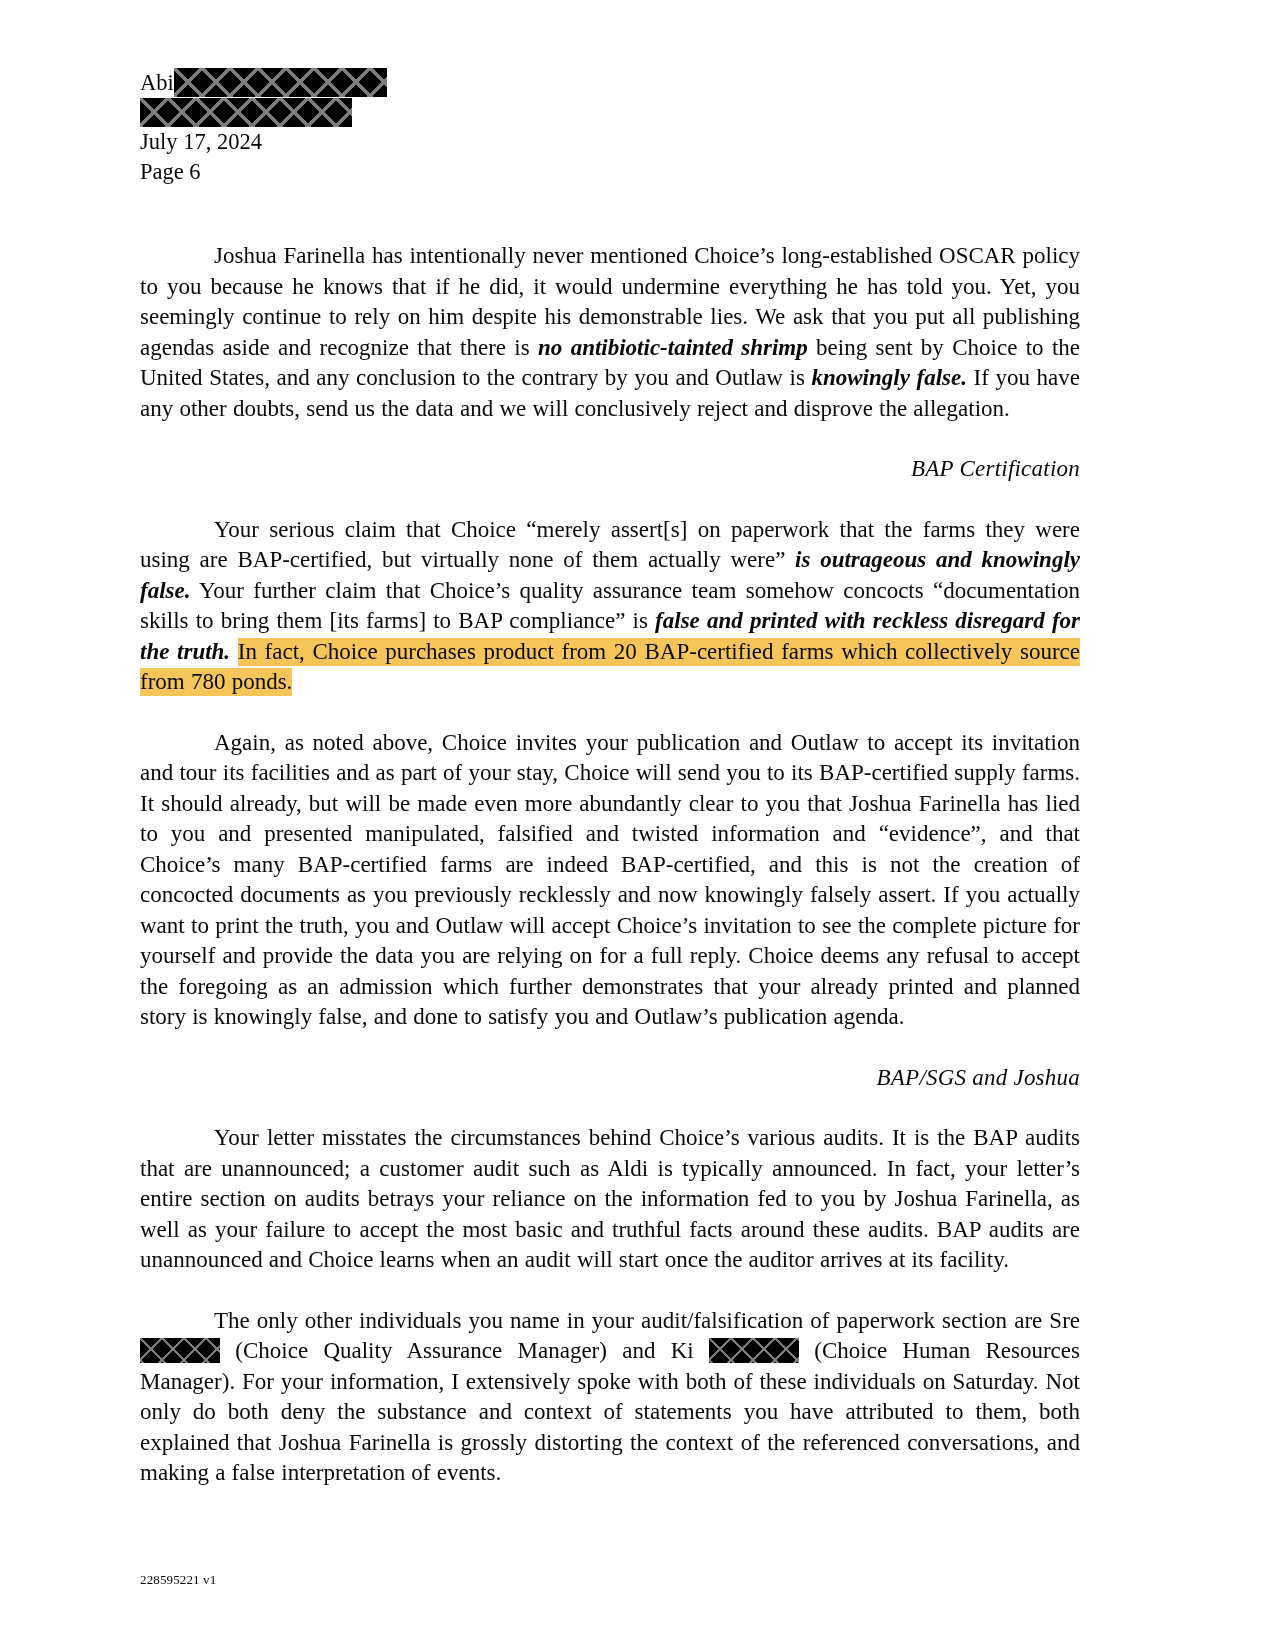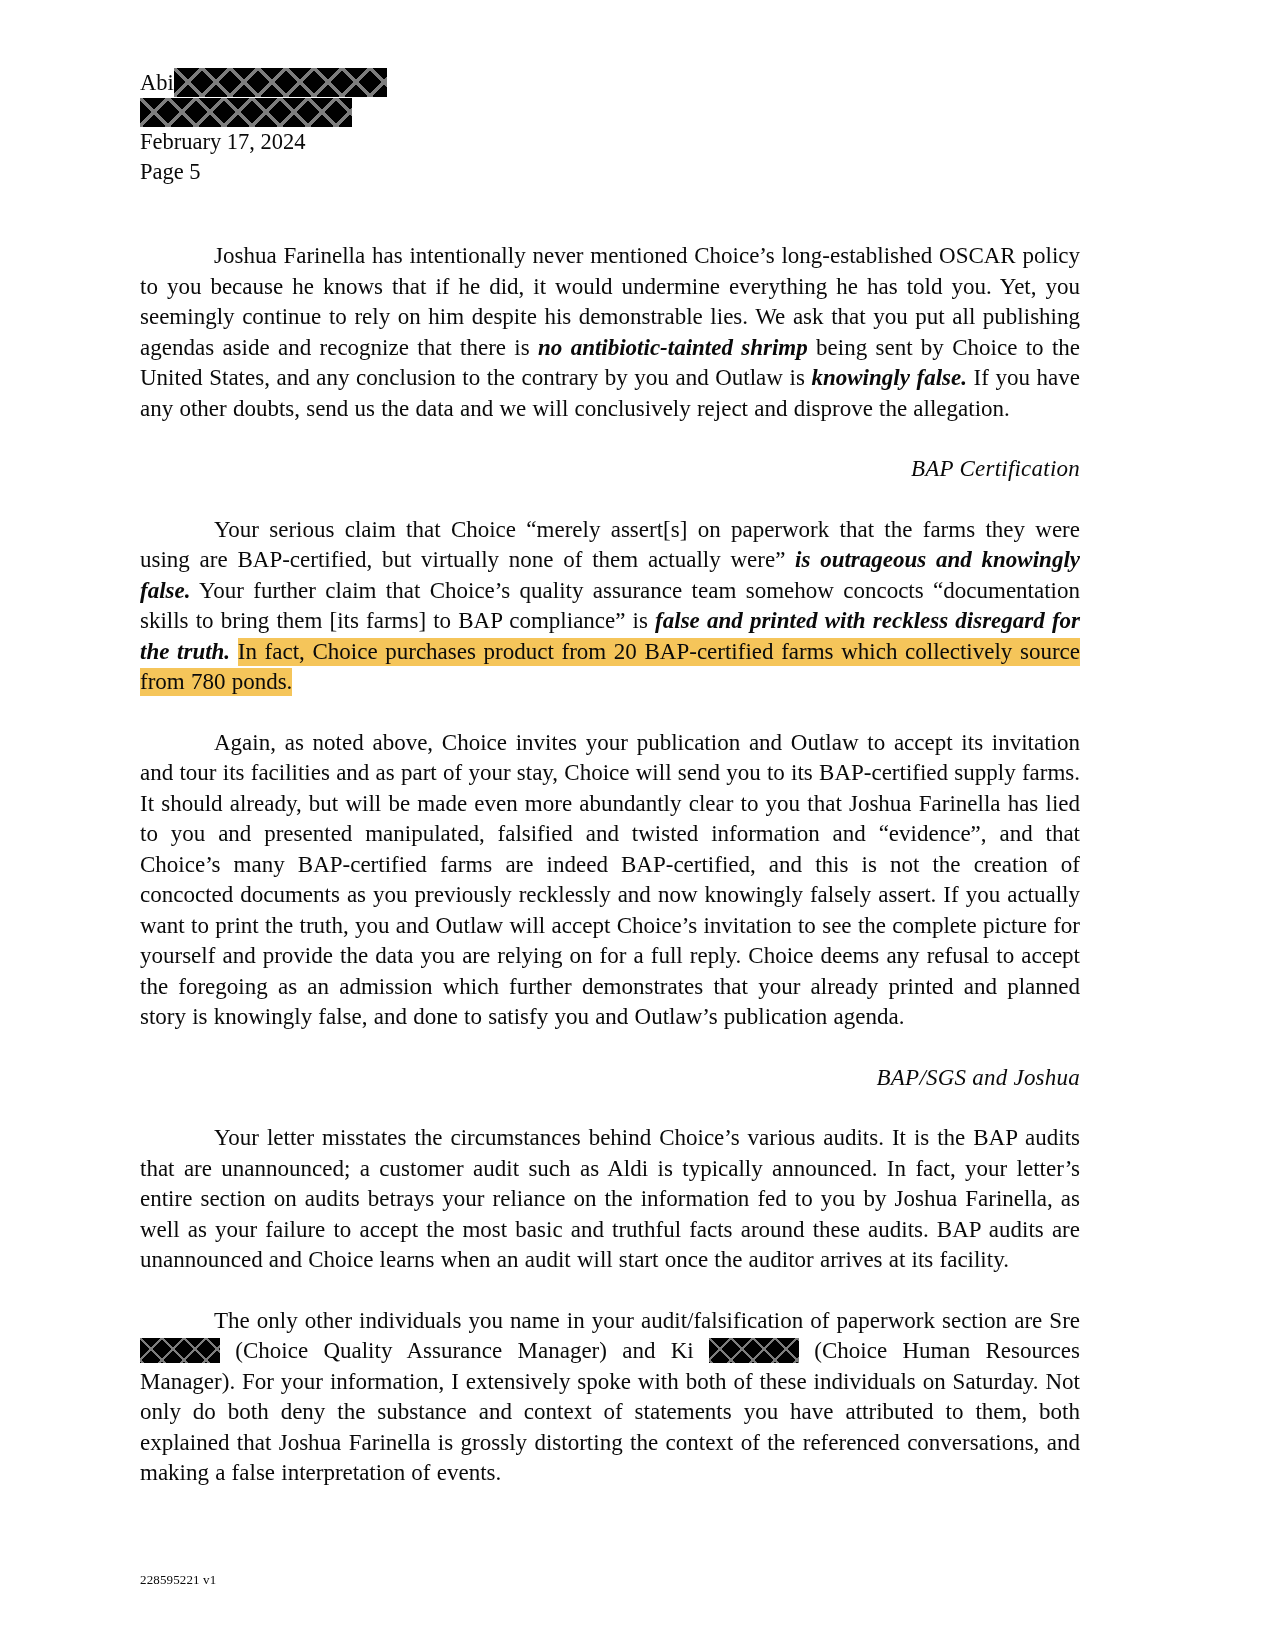--- a/index.html
+++ b/index.html
@@ -133,22 +133,22 @@
 <div class="page">
 
   <div class="content">
 
     <div class="letterhead">
       <div class="addressee-line">
         <span class="name-visible">Abi</span>
           <span class="redact redact-head-1"></span>
       </div>
       <span class="redact redact-head-2"></span>
-      <div class="meta-line">February 17, 2024</div>
-      <div class="meta-line">Page 5</div>
+      <div class="meta-line">July 17, 2024</div>
+      <div class="meta-line">Page 6</div>
     </div>
 
     <div class="body">
         <p class="para"><span>Joshua Farinella has intentionally never mentioned Choice’s long-established OSCAR policy to you because he knows that if he did, it would undermine everything he has told you.  Yet, you seemingly continue to rely on him despite his demonstrable lies.  We ask that you put all publishing agendas aside and recognize that there is </span><span class="bi">no antibiotic-tainted shrimp</span><span> being sent by Choice to the United States, and any conclusion to the contrary by you and Outlaw is </span><span class="bi">knowingly false.</span><span> If you have any other doubts, send us the data and we will conclusively reject and disprove the allegation.</span></p>
         <h2 class="section-heading">BAP Certification</h2>
         <p class="para"><span>Your serious claim that Choice “merely assert[s] on paperwork that the farms they were using are BAP-certified, but virtually none of them actually were” </span><span class="bi">is outrageous and knowingly false.</span><span> Your further claim that Choice’s quality assurance team somehow concocts “documentation skills to bring them [its farms] to BAP compliance” is </span><span class="bi">false and printed with reckless disregard for the truth.</span><span>  </span><span class="hl">In fact, Choice purchases product from 20 BAP-certified farms which collectively source from 780 ponds.</span></p>
         <p class="para"><span>Again, as noted above, Choice invites your publication and Outlaw to accept its invitation and tour its facilities and as part of your stay, Choice will send you to its BAP-certified supply farms.  It should already, but will be made even more abundantly clear to you that Joshua Farinella has lied to you and presented manipulated, falsified and twisted information and “evidence”, and that Choice’s many BAP-certified farms are indeed BAP-certified, and this is not the creation of concocted documents as you previously recklessly and now knowingly falsely assert.  If you actually want to print the truth, you and Outlaw will accept Choice’s invitation to see the complete picture for yourself and provide the data you are relying on for a full reply.  Choice deems any refusal to accept the foregoing as an admission which further demonstrates that your already printed and planned story is knowingly false, and done to satisfy you and Outlaw’s publication agenda.</span></p>
         <h2 class="section-heading">BAP/SGS and Joshua</h2>
         <p class="para"><span>Your letter misstates the circumstances behind Choice’s various audits.  It is the BAP audits that are unannounced; a customer audit such as Aldi is typically announced.  In fact, your letter’s entire section on audits betrays your reliance on the information fed to you by Joshua Farinella, as well as your failure to accept the most basic and truthful facts around these audits.  BAP audits are unannounced and Choice learns when an audit will start once the auditor arrives at its facility.</span></p>
         <p class="para"><span>The only other individuals you name in your audit/falsification of paperwork section are Sre</span><span class="redact redact-inline redact-sre"></span><span> (Choice Quality Assurance Manager) and Ki </span><span class="redact redact-inline redact-ki"></span><span> (Choice Human Resources Manager).  For your information, I extensively spoke with both of these individuals on Saturday.  Not only do both deny the substance and context of statements you have attributed to them, both explained that Joshua Farinella is grossly distorting the context of the referenced conversations, and making a false interpretation of events.</span></p>

